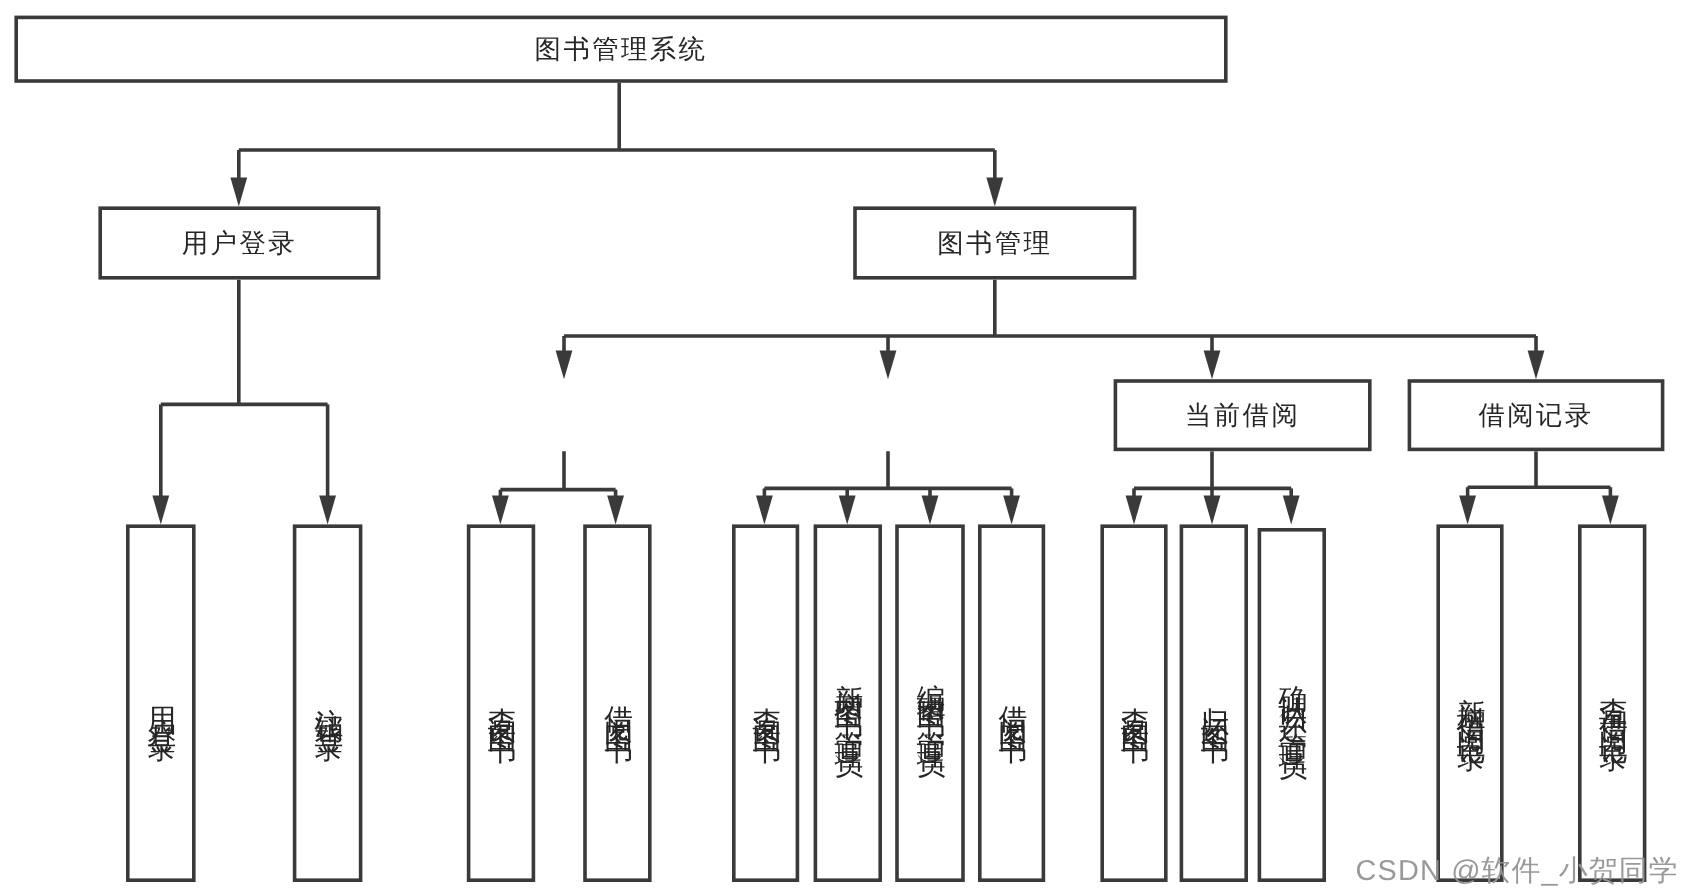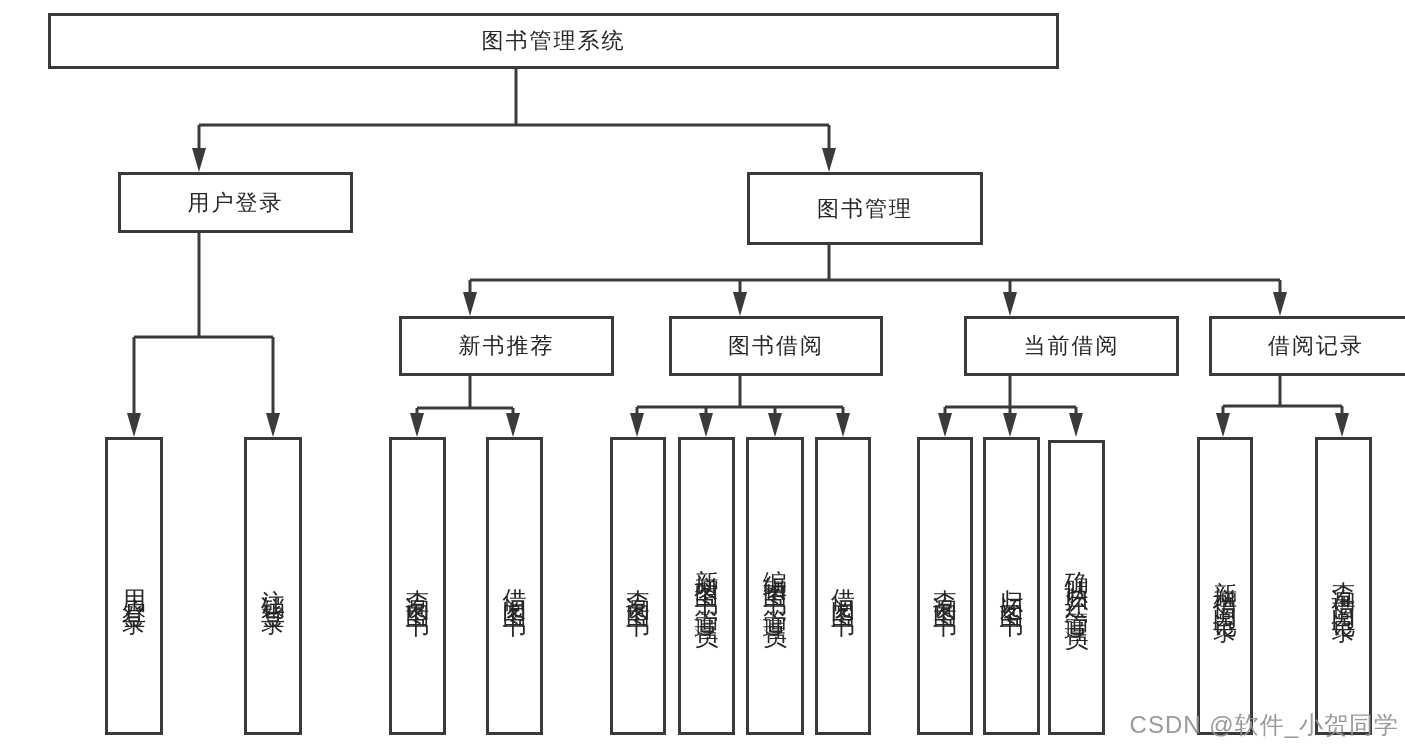--- a/index.html
+++ b/index.html
@@ -29,21 +29,21 @@
     border: 3px solid #3a3a3a;
     display: flex;
     align-items: center;
     justify-content: center;
     color: #262626;
     font-size: 22px;
     letter-spacing: 2px;
     text-align: center;
     white-space: nowrap;
   }
-  .hbox { font-size: 22px; margin-left: 36px; }
+  .hbox { font-size: 22px; }
   .vbox {
     font-size: 24px;
   }
   .vbox .vtext {
     writing-mode: vertical-rl;
     letter-spacing: 8px;
     line-height: 1;
     max-height: 282px;
   }
   .watermark {
@@ -121,30 +121,24 @@
     </g>
   </svg>
 
   <div class="box hbox" style="left:12px; top:13px; width:1011px; height:56px;">
     <span>图书管理系统</span>
   </div>
 
   <div class="box hbox" style="left:82px; top:172px; width:235px; height:61px;">
     <span>用户登录</span>
   </div>
-  <div class="box hbox" style="left:711px; top:172px; width:236px; height:73px;">
+  <div class="box hbox" style="left:711px; top:172px; width:236px; height:61px;">
     <span>图书管理</span>
   </div>
 
-  <div class="box hbox" style="left:363px; top:316px; width:215px; height:60px;">
-    <span>新书推荐</span>
-  </div>
-  <div class="box hbox" style="left:633px; top:316px; width:214px; height:60px;">
-    <span>图书借阅</span>
-  </div>
   <div class="box hbox" style="left:928px; top:316px; width:215px; height:60px;">
     <span>当前借阅</span>
   </div>
   <div class="box hbox" style="left:1173px; top:316px; width:214px; height:60px;">
     <span>借阅记录</span>
   </div>
 
   <div class="box vbox" style="left:105px; top:437px; width:58px; height:298px;">
     <span class="vtext">用户登录</span>
   </div>

